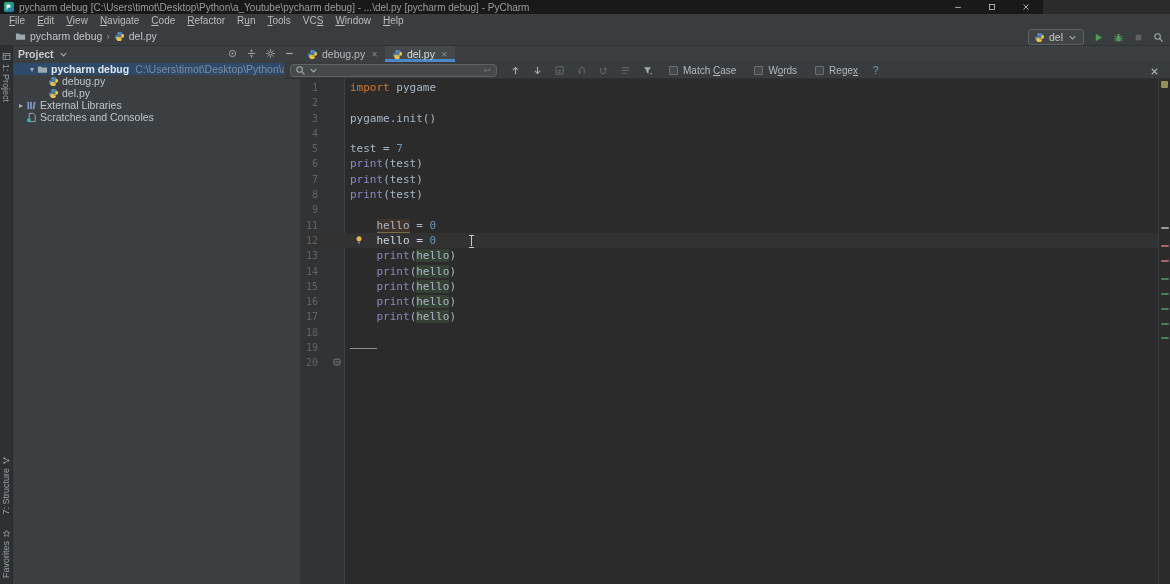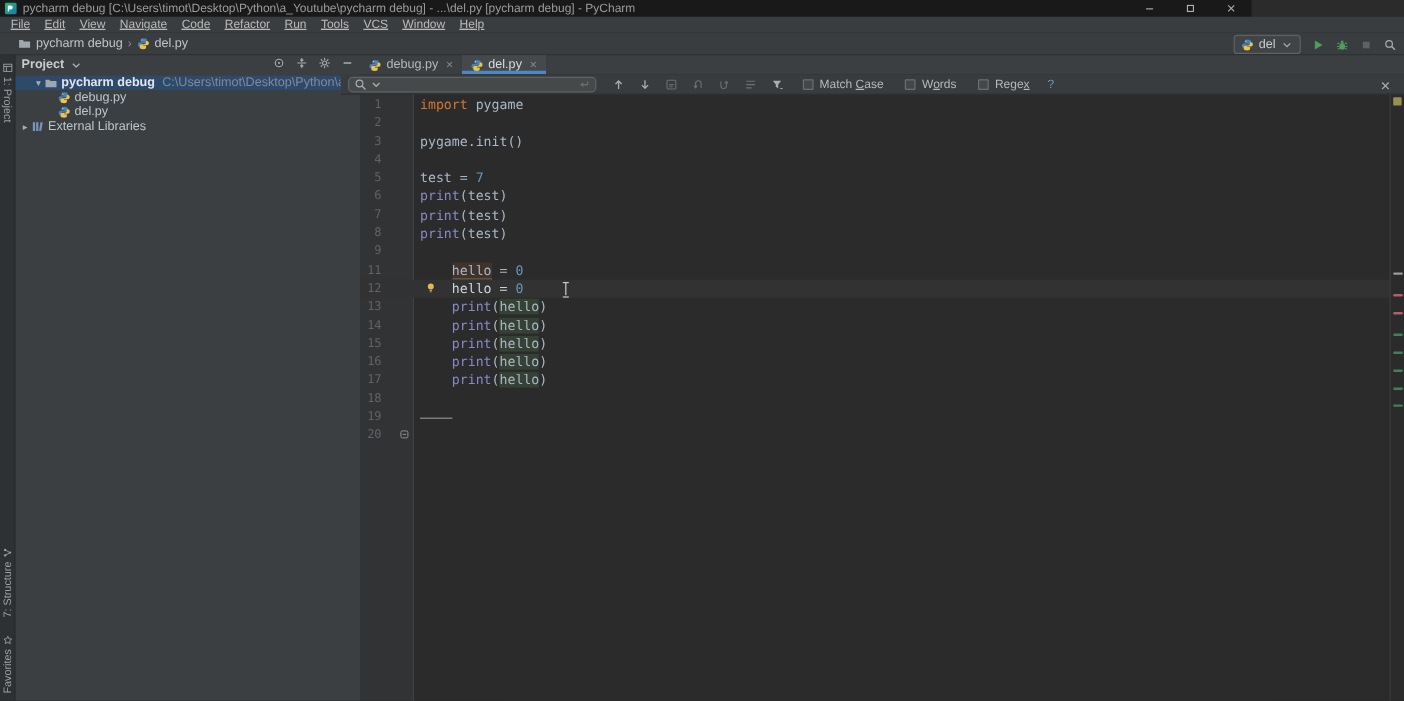--- a/index.html
+++ b/index.html
@@ -11,21 +11,21 @@
   .titlebar { position:absolute; left:0; top:0; width:1043px; height:14px; background:#191919;
               display:flex; align-items:center; font-size:10px; color:#9c9c9c; }
   .titlebar .logo { margin:0 5px 0 4px; }
   .titlebar .wtitle { white-space:nowrap; overflow:hidden; }
   .win-controls { position:absolute; right:0; top:0; height:14px; display:flex; }
   .win-btn { width:34px; height:14px; display:flex; align-items:center; justify-content:center; }
 
   
   .menubar { position:absolute; left:0; top:14px; width:1170px; height:13px; background:#3a3d3f;
              display:flex; align-items:center; font-size:10px; color:#bbbbbb; padding-left:3px; }
-  .menu-item { padding:0 6px; white-space:nowrap;text-decoration:underline; }
+  .menu-item { padding:0 6px; white-space:nowrap; }
   .menu-item u { text-decoration:underline; }
 
   
   .navbar { position:absolute; left:0; top:27px; width:1170px; height:19px; background:#3a3d3f;
             border-bottom:1px solid #2f3233; display:flex; align-items:center; font-size:10.5px; }
   .crumbs { display:flex; align-items:center; margin-left:15px; gap:4px; }
   .crumb { display:flex; align-items:center; gap:4px; color:#c0c4c8; }
   .crumb-sep { color:#8a8f93; font-size:10px; }
   .nav-right { position:absolute; right:6px; top:2px; display:flex; align-items:center; gap:9px; }
   .run-pill { display:flex; align-items:center; gap:4px; border:1px solid #5e6264; border-radius:3px;
@@ -326,20 +326,30 @@
       <div class="tree-row" style="padding-left: 3px;">
         <span class="tr-arrow">▸</span>
         <span class="ic">
           <svg width="11" height="11" viewBox="0 0 12 12" fill="none" xmlns="http://www.w3.org/2000/svg">
             <rect x="1.5" y="2" width="2" height="8" fill="#7a95c0"></rect>
             <rect x="4.5" y="2" width="2" height="8" fill="#7a95c0"></rect>
             <rect x="7.8" y="2" width="2" height="8" fill="#7a95c0" transform="rotate(10 8.8 6)"></rect>
           </svg>
         </span>
         <span class="lbl">External Libraries</span>
+      </div>
+      <div class="tree-row" style="padding-left: 3px;">
+        <span class="tr-arrow"></span>
+        <span class="ic">
+          <svg width="11" height="11" viewBox="0 0 12 12" fill="none" xmlns="http://www.w3.org/2000/svg">
+            <path d="M3.5 1.5H8L10 3.5V10.5H3.5z" stroke="#9ea8ae" stroke-width="1"></path>
+            <circle cx="3.2" cy="9" r="2.2" fill="#3fb0aa"></circle>
+          </svg>
+        </span>
+        <span class="lbl">Scratches and Consoles</span>
       </div>
     </div>
 </div>
 
 <div class="tabbar">
     <div class="tab">
       <span class="ic">
         <svg width="11" height="11" viewBox="0 0 12 12" fill="none" xmlns="http://www.w3.org/2000/svg">
           <path d="M5.9 1C4.3 1 3.5 1.7 3.5 3v1.2h2.6v.5H2.6C1.4 4.7 1 5.7 1 6.7s.4 1.9 1.6 1.9h1V7.4c0-1 .9-1.8 1.9-1.8h2c1.2 0 1.9-.8 1.9-1.9V3c0-1.3-1-2-3.5-2z" fill="#4b80b8"></path>
           <path d="M6.1 11c1.6 0 2.4-.7 2.4-2V7.8H5.9v-.5h3.5c1.2 0 1.6-1 1.6-2s-.4-1.9-1.6-1.9h-1v1.2c0 1-.9 1.8-1.9 1.8h-2c-1.2 0-1.9.8-1.9 1.9V9c0 1.3 1 2 3.5 2z" fill="#e9c54b"></path>

